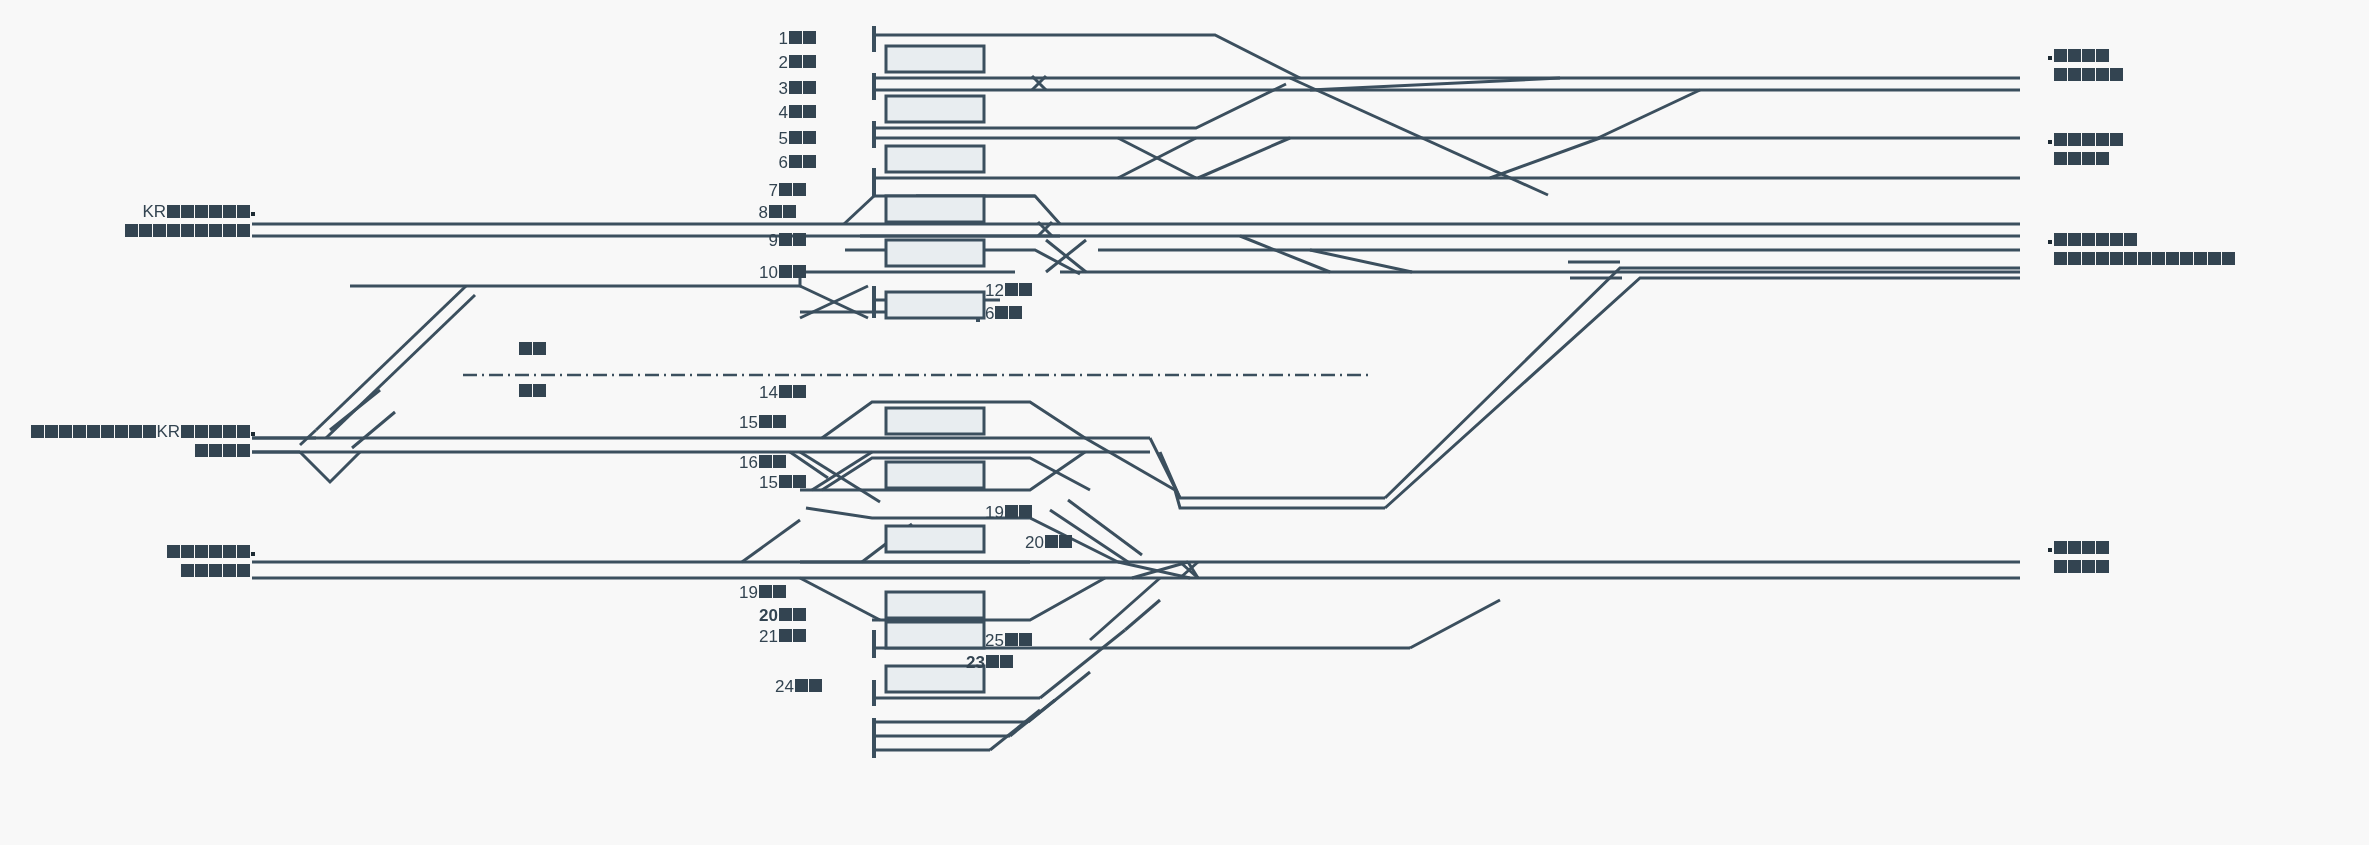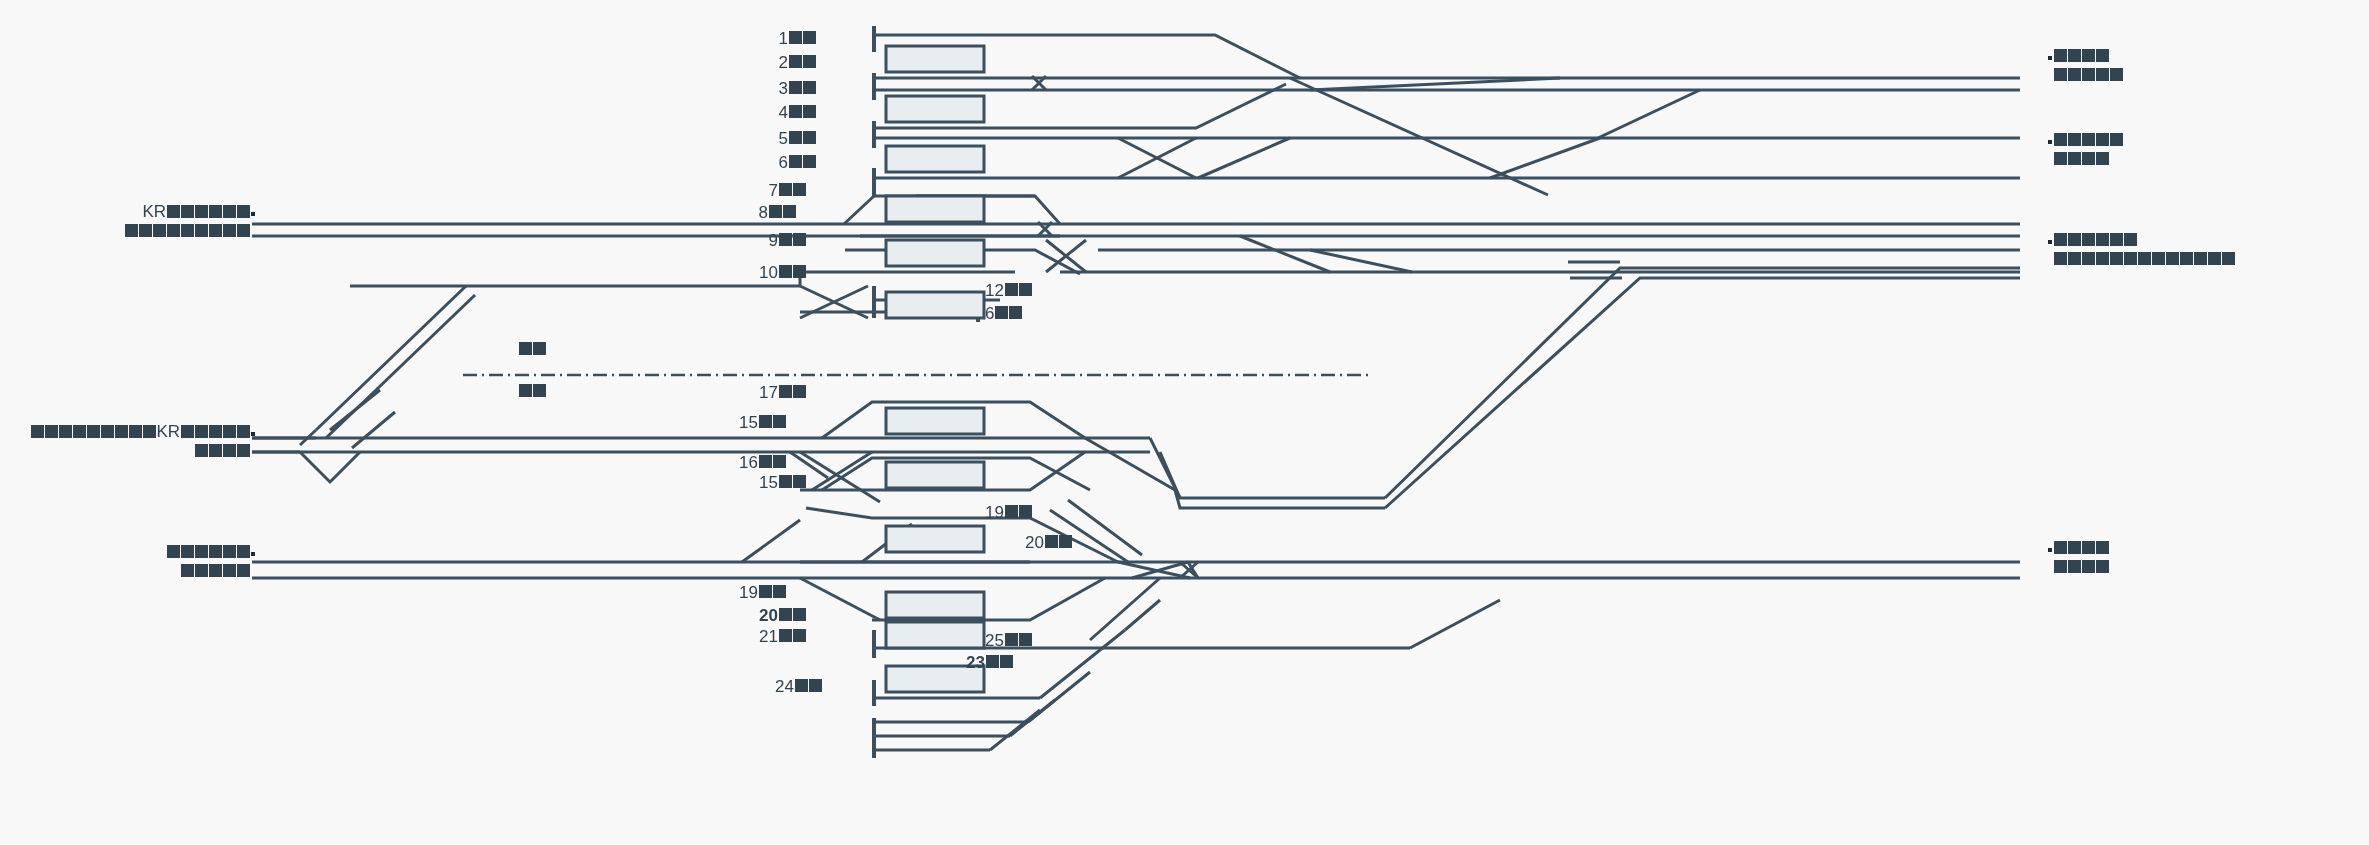--- a/index.html
+++ b/index.html
@@ -233,21 +233,21 @@
       <div class="lbl" style="top: 79px; left: 0px; width: 816px; text-align: right;"><span class="num">3</span><span class="redact"></span><span class="redact"></span></div>
       <div class="lbl" style="top: 103px; left: 0px; width: 816px; text-align: right;"><span class="num">4</span><span class="redact"></span><span class="redact"></span></div>
       <div class="lbl" style="top: 129px; left: 0px; width: 816px; text-align: right;"><span class="num">5</span><span class="redact"></span><span class="redact"></span></div>
       <div class="lbl" style="top: 153px; left: 0px; width: 816px; text-align: right;"><span class="num">6</span><span class="redact"></span><span class="redact"></span></div>
       <div class="lbl" style="top: 181px; left: 0px; width: 806px; text-align: right;"><span class="num">7</span><span class="redact"></span><span class="redact"></span></div>
       <div class="lbl" style="top: 203px; left: 0px; width: 796px; text-align: right;"><span class="num">8</span><span class="redact"></span><span class="redact"></span></div>
       <div class="lbl" style="top: 231px; left: 0px; width: 806px; text-align: right;"><span class="num">9</span><span class="redact"></span><span class="redact"></span></div>
       <div class="lbl" style="top: 263px; left: 0px; width: 806px; text-align: right;"><span class="num">10</span><span class="redact"></span><span class="redact"></span></div>
       <div class="lbl" style="top: 281px; left: 985px; text-align: left;"><span class="num">12</span><span class="redact"></span><span class="redact"></span></div>
       <div class="lbl" style="top: 304px; left: 985px; text-align: left;"><span class="num">6</span><span class="redact"></span><span class="redact"></span></div>
-      <div class="lbl" style="top: 383px; left: 0px; width: 806px; text-align: right;"><span class="num">17</span><span class="redact"></span><span class="redact"></span></div>
+      <div class="lbl" style="top: 383px; left: 0px; width: 806px; text-align: right;"><span class="num">14</span><span class="redact"></span><span class="redact"></span></div>
       <div class="lbl" style="top: 413px; left: 0px; width: 786px; text-align: right;"><span class="num">15</span><span class="redact"></span><span class="redact"></span></div>
       <div class="lbl" style="top: 453px; left: 0px; width: 786px; text-align: right;"><span class="num">16</span><span class="redact"></span><span class="redact"></span></div>
       <div class="lbl" style="top: 473px; left: 0px; width: 806px; text-align: right;"><span class="num">15</span><span class="redact"></span><span class="redact"></span></div>
       <div class="lbl" style="top: 503px; left: 985px; text-align: left;"><span class="num">19</span><span class="redact"></span><span class="redact"></span></div>
       <div class="lbl" style="top: 533px; left: 1025px; text-align: left;"><span class="num">20</span><span class="redact"></span><span class="redact"></span></div>
       <div class="lbl" style="top: 583px; left: 0px; width: 786px; text-align: right;"><span class="num">19</span><span class="redact"></span><span class="redact"></span></div>
       <div class="lbl" style="top: 606px; left: 0px; width: 806px; text-align: right; font-weight: bold;"><span class="num">20</span><span class="redact"></span><span class="redact"></span></div>
       <div class="lbl" style="top: 627px; left: 0px; width: 806px; text-align: right;"><span class="num">21</span><span class="redact"></span><span class="redact"></span></div>
       <div class="lbl" style="top: 631px; left: 985px; text-align: left;"><span class="num">25</span><span class="redact"></span><span class="redact"></span></div>
       <div class="lbl" style="top: 653px; left: 966px; text-align: left; font-weight: bold;"><span class="num">23</span><span class="redact"></span><span class="redact"></span></div>

